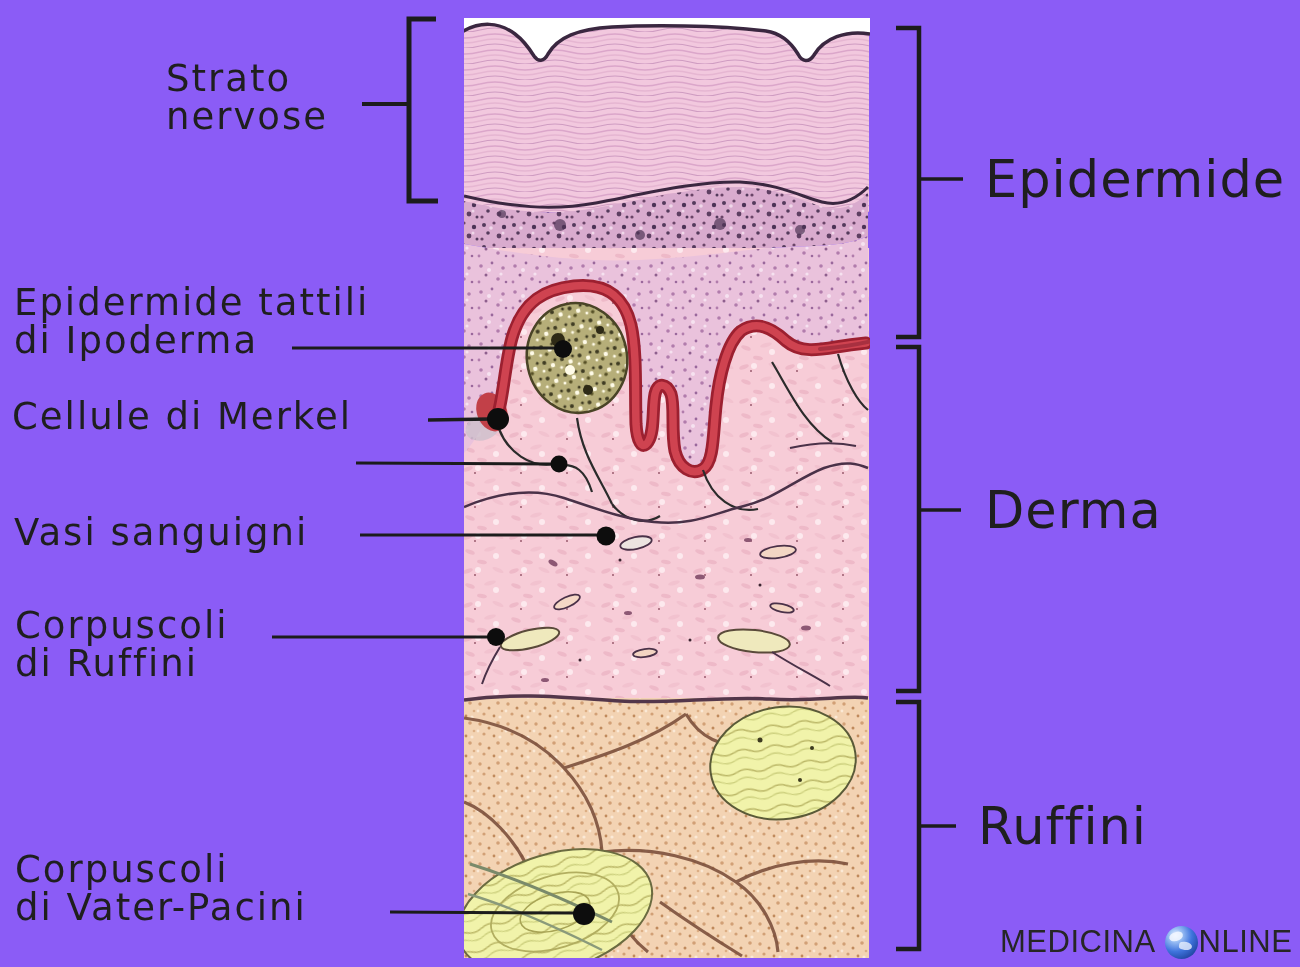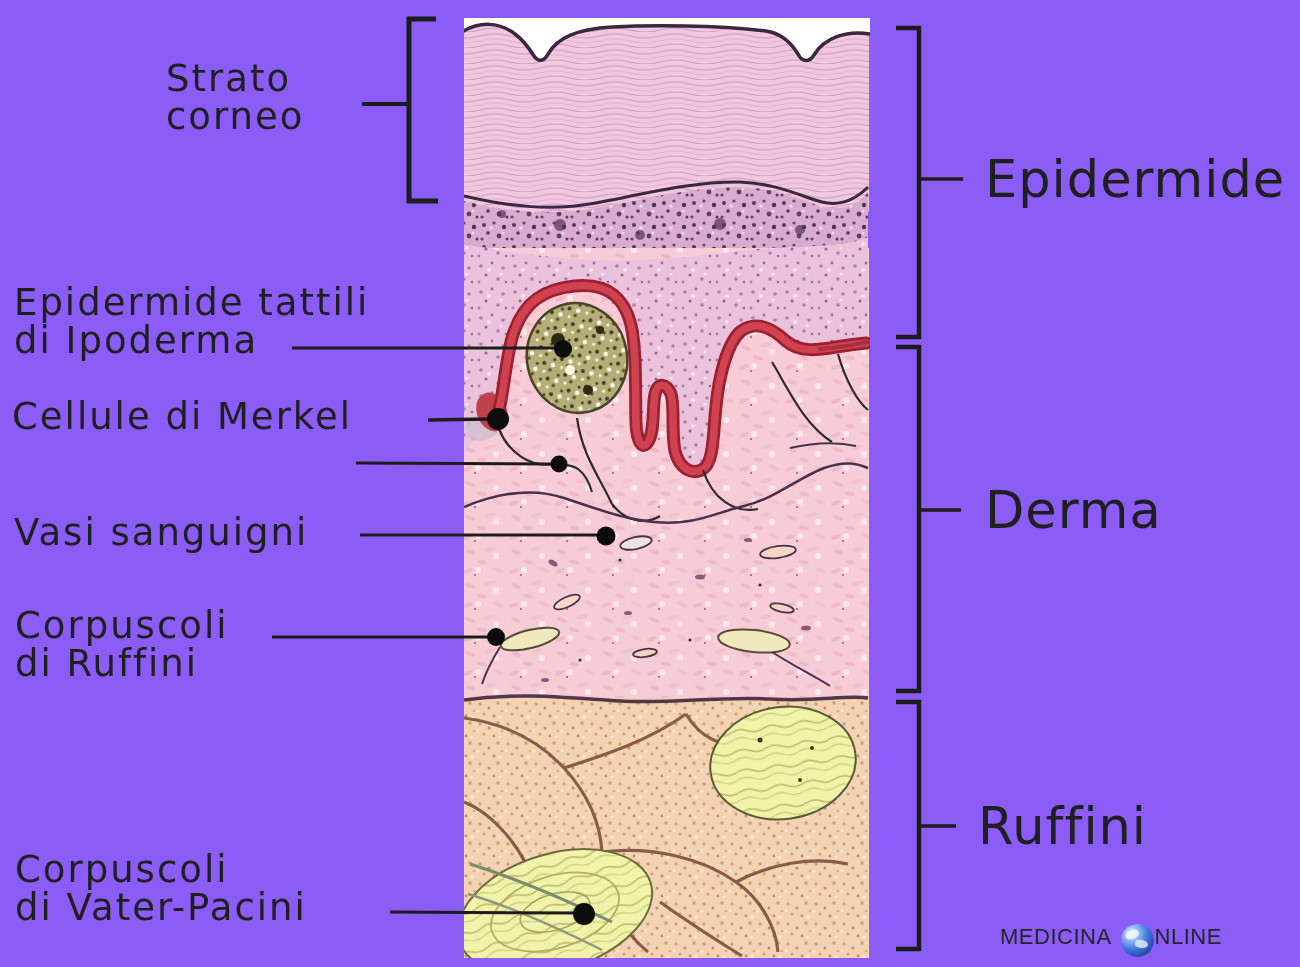--- a/index.html
+++ b/index.html
@@ -3,22 +3,22 @@
 <meta charset="utf-8">
 <style>
   html,body{margin:0;padding:0;background:#fff;}
   .canvas{position:relative;width:1300px;height:967px;background:#8b5cf6;overflow:hidden;
           font-family:"DejaVu Sans",sans-serif;}
   .lbl{position:absolute;color:#1f1f1f;white-space:nowrap;}
   .lbl-left{font-size:37px;line-height:38px;letter-spacing:2px;}
   .lbl-right{font-size:51px;line-height:48px;letter-spacing:1px;}
   .lbl span{display:block;}
   .illustration{position:absolute;left:0;top:0;}
-  .watermark{position:absolute;left:1000px;top:924px;display:flex;
-             font-family:"Liberation Sans",sans-serif;font-size:22px;color:#262626;letter-spacing:.5px;}
+  .watermark{position:absolute;left:1000px;top:924px;display:flex;align-items:center;
+             font-family:"Liberation Sans",sans-serif;font-size:31px;color:#262626;letter-spacing:.5px;}
   .globe{display:inline-block;width:33px;height:33px;border-radius:50%;margin:0 1px 0 9px;position:relative;overflow:hidden;
          background:radial-gradient(circle at 32% 28%, #eaf3ff 0%, #9cc0f4 20%, #3f74dd 50%, #16378f 90%);}
   .globe::before{content:"";position:absolute;left:4px;top:6px;width:14px;height:9px;border-radius:60% 40% 55% 45%;
                  background:#f2f7ff;opacity:.85;transform:rotate(-12deg);}
   .globe::after{content:"";position:absolute;left:14px;top:16px;width:13px;height:8px;border-radius:45% 55% 60% 40%;
                 background:#e8f0fd;opacity:.8;transform:rotate(10deg);}
 </style>
 </head>
 <body>
 
@@ -249,21 +249,21 @@
         <circle cx="606" cy="536" r="9.5" stroke="none"></circle>
       <path d="M272,637 L488,637" stroke-width="3"></path>
         <circle cx="496" cy="637" r="9" stroke="none"></circle>
       <path d="M390,912 L576,913" stroke-width="3"></path>
         <circle cx="584" cy="914" r="11" stroke="none"></circle>
     </g>
   </svg>
 
   <div class="lbl lbl-left" style="left:166px;top:60px;">
     <span>Strato</span>
-    <span>corneo</span>
+    <span>nervose</span>
   </div>
 
   <div class="lbl lbl-left" style="left:14px;top:284px;">
     <span>Epidermide tattili</span>
     <span>di Ipoderma</span>
   </div>
 
   <div class="lbl lbl-left" style="left:12px;top:398px;">
     <span>Cellule di Merkel</span>
   </div>

